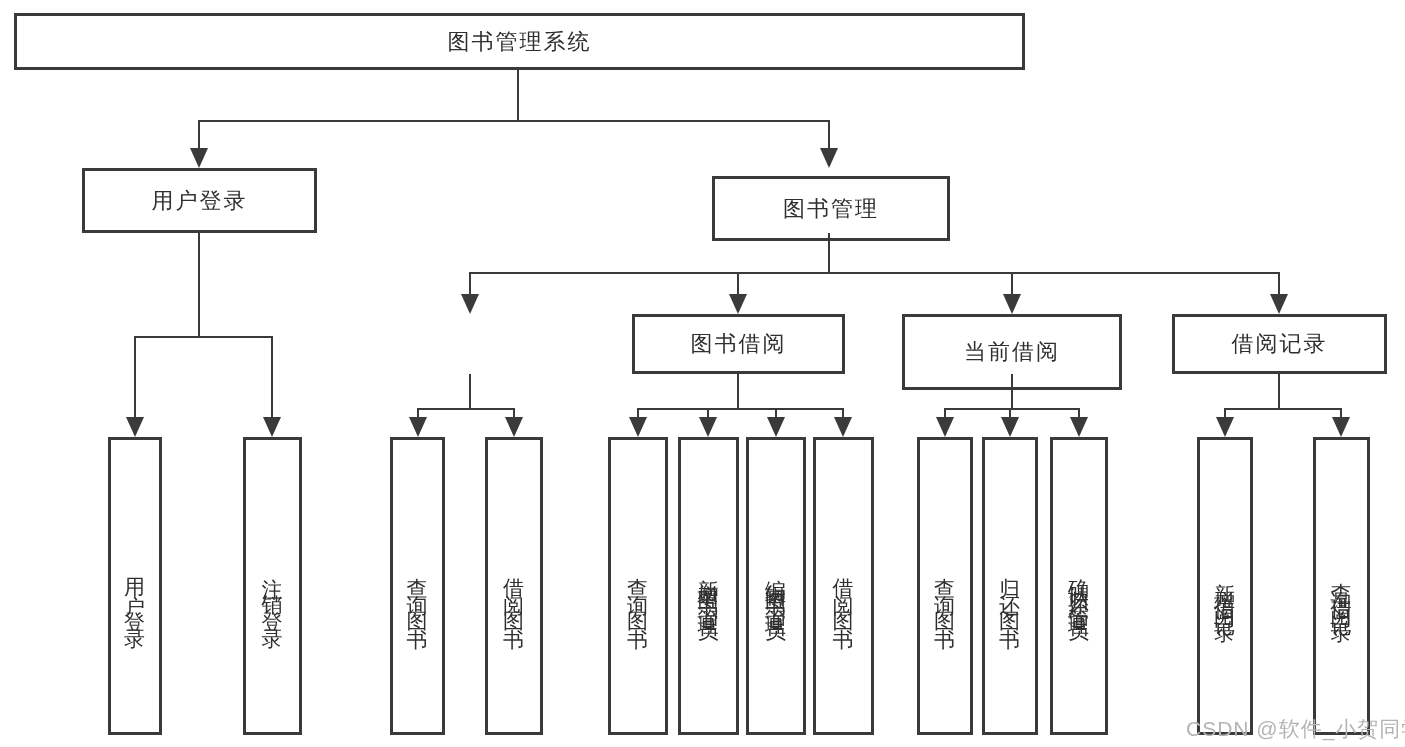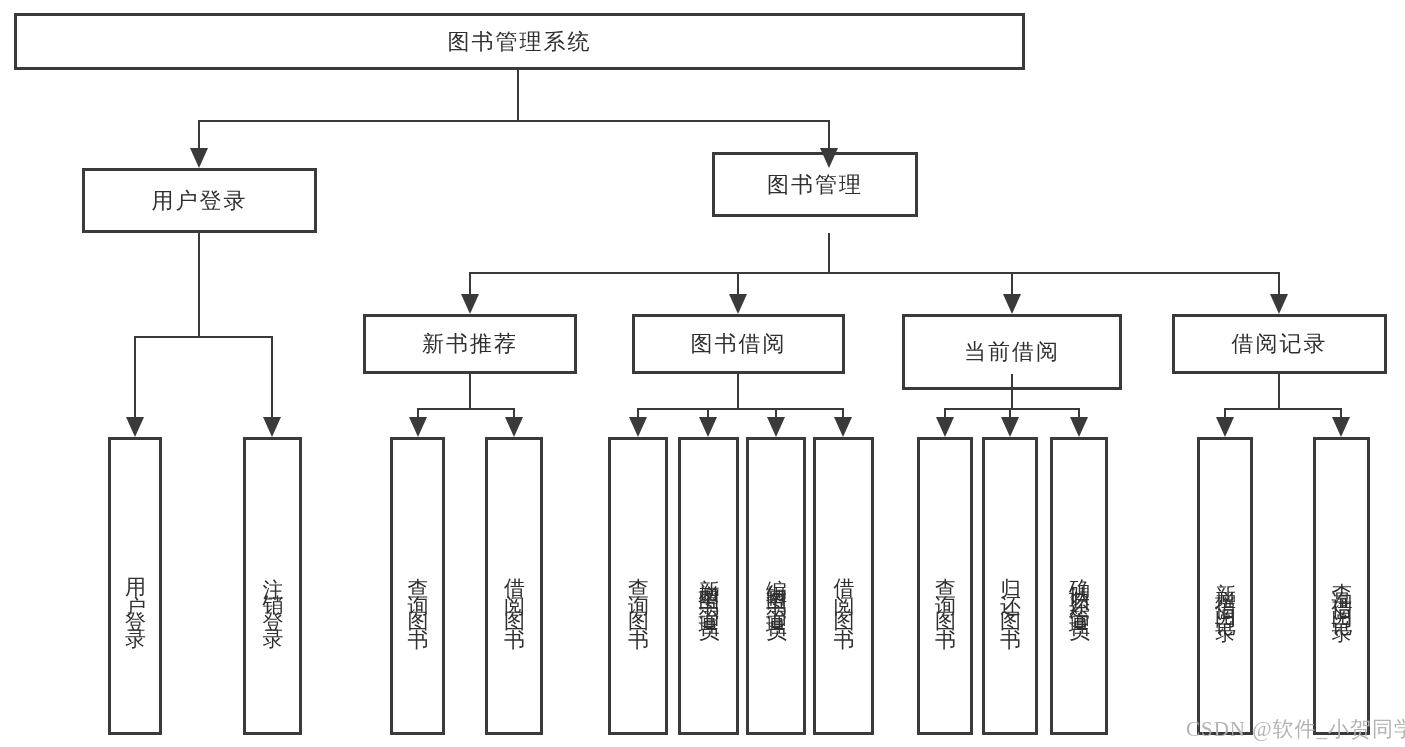--- a/index.html
+++ b/index.html
@@ -1,18 +1,18 @@
 <!DOCTYPE html>
 <html><head>
 <meta charset="utf-8">
 <style>
   html,body{margin:0;padding:0;background:#ffffff;}
   .diagram{
     position:relative;width:1405px;height:747px;background:#ffffff;overflow:hidden;
-    font-family:Liberation Serif, serif;color:#2f2f2f;
+    font-family:Liberation Sans, sans-serif;color:#2f2f2f;
   }
   .box{
     position:absolute;box-sizing:border-box;border:3px solid #3a3a3a;background:#ffffff;
     display:flex;align-items:center;justify-content:center;
   }
   .box.h span{font-size:22px;letter-spacing:2px;white-space:nowrap;}
   .box.v span{
     writing-mode:vertical-rl;text-orientation:mixed;font-size:21px;line-height:1;
     white-space:nowrap;
   }
@@ -36,27 +36,24 @@
 
 <div class="diagram">
 
   <div class="box h" style="left:14px;top:13px;width:1011px;height:57px">
     <span>图书管理系统</span>
   </div>
 
   <div class="box h" style="left:82px;top:168px;width:235px;height:65px">
     <span>用户登录</span>
   </div>
-  <div class="box h" style="left:712px;top:152px;width:206px;height:65px">
+  <div class="box h" style="left:712px;top:176px;width:238px;height:65px">
     <span>图书管理</span>
   </div>
 
-  <div class="box h" style="left:363px;top:314px;width:214px;height:60px">
-    <span>新书推荐</span>
-  </div>
   <div class="box h" style="left:632px;top:314px;width:213px;height:60px">
     <span>图书借阅</span>
   </div>
   <div class="box h" style="left:902px;top:314px;width:220px;height:76px">
     <span>当前借阅</span>
   </div>
   <div class="box h" style="left:1172px;top:314px;width:215px;height:60px">
     <span>借阅记录</span>
   </div>
 

